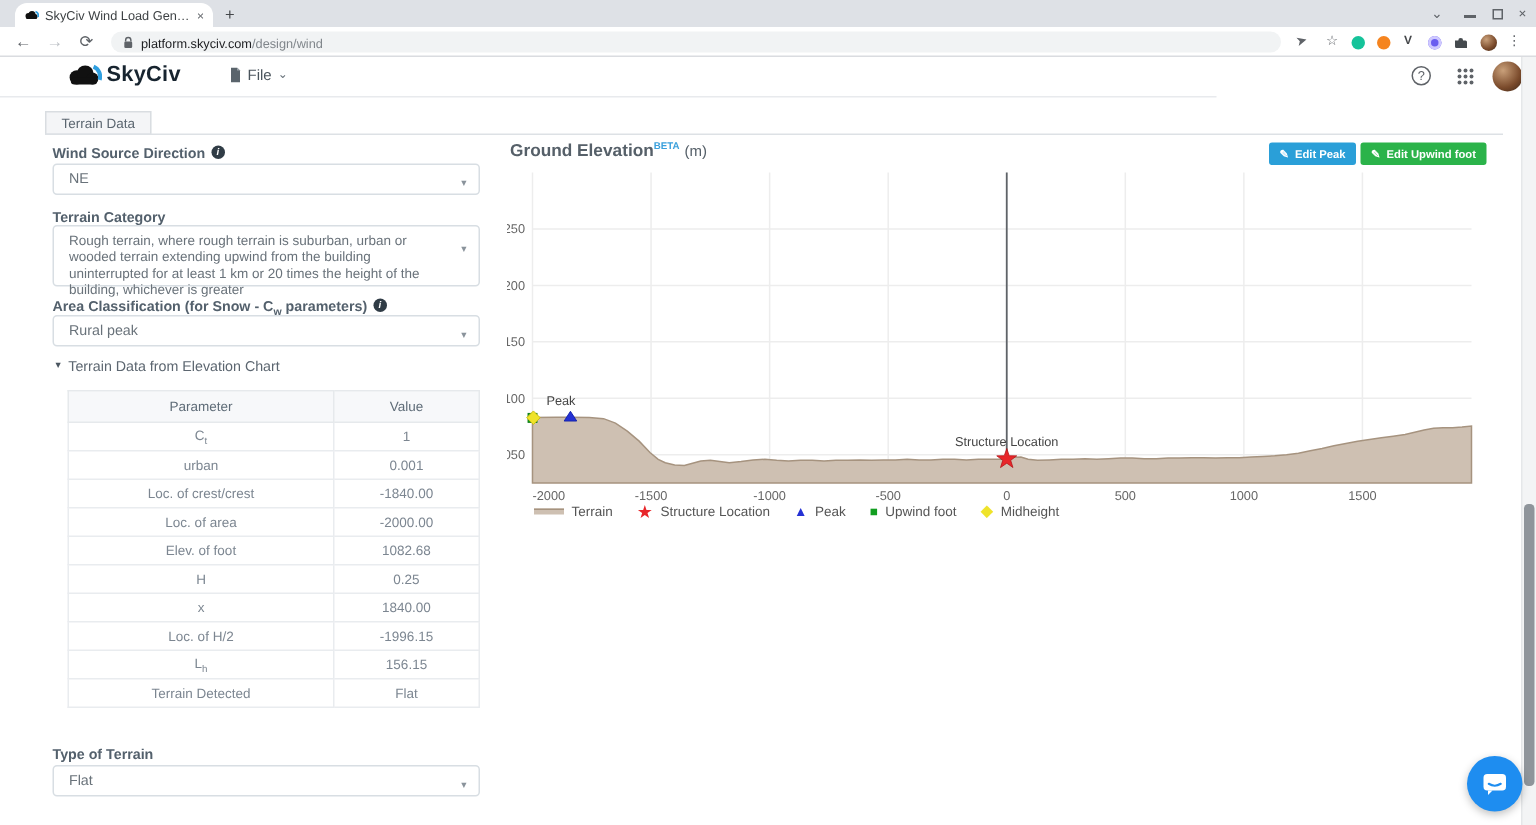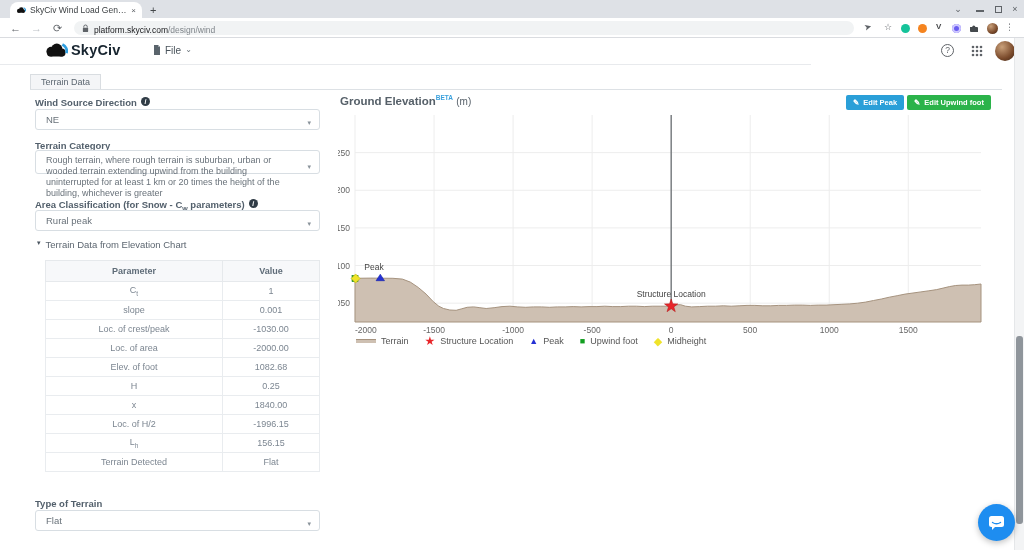--- a/index.html
+++ b/index.html
@@ -43,21 +43,21 @@
 
 .flabel{position:absolute;font-size:9.5px;font-weight:bold;color:#53606c;display:flex;align-items:flex-start;gap:4px}
 .info{display:inline-block;width:9px;height:9px;border-radius:50%;background:#303c46;color:#fff;font-size:6.5px;line-height:9px;text-align:center;font-weight:bold;font-style:italic}
 .select{position:absolute;left:35px;width:285px;border:1px solid #d8dee3;border-radius:3px;background:#fff;font-size:9.5px;color:#69727a;padding:4px 18px 4px 10px;line-height:12px}
 .caret{position:absolute;right:8px;font-size:7px;color:#8a939b}
 .sectoggle{position:absolute;left:37px;top:239px;font-size:9.5px;color:#5c6670;display:flex;gap:5px;}
 .sec-caret{font-size:7px;color:#4a5560}
 
 
 .ttable{position:absolute;left:45px;top:260px;width:275px;border-collapse:collapse}
-.ttable th{background:#f7f8fa;border:1px solid #e6e9ec;font-size:9px;color:#5f6c78;font-weight:bold;height:21px}
+.ttable th{background:#f7f8fa;border:1px solid #e6e9ec;font-size:9px;color:#5f6c78;font-weight:normal;height:21px}
 .ttable td{border:1px solid #e9ecef;font-size:9px;color:#7c8691;text-align:center;height:19px}
 .ttable td:first-child{width:177px}
 .ttable sub{font-size:6.5px}
 
 
 .chart-title{position:absolute;left:340px;top:94px;font-size:11.5px;font-weight:bold;color:#566069}
 .betatag{font-size:6.5px;color:#3aa0dc;vertical-align:super;font-weight:bold}
 .unit{font-weight:normal;font-size:10px;color:#566069}
 .editbtns{position:absolute;left:846px;top:95px;display:flex;gap:3px}
 .editbtn{height:15px;border:none;border-radius:2px;color:#fff;font-size:7.5px;font-weight:bold;padding:0 7px;display:flex;align-items:center;gap:4px;font-family:"Liberation Sans",sans-serif}
@@ -168,21 +168,21 @@
   <div class="flabel" style="left:35px;top:97px">
     <span>Wind Source Direction</span>
     <span class="info">i</span>
   </div>
   <div class="select" style="top:109px;height:21px">
     <span>NE</span>
     <span class="caret" style="top:7px">▾</span>
   </div>
 
   <div class="flabel" style="left:35px;top:140px">Terrain Category</div>
-  <div class="select" style="top:150px;height:24px;font-size:9px;line-height:11px;padding-top:4px">
+  <div class="select" style="top:150px;height:41px;font-size:9px;line-height:11px;padding-top:4px">
     <span>Rough terrain, where rough terrain is suburban, urban or wooded terrain extending upwind from the building uninterrupted for at least 1 km or 20 times the height of the building, whichever is greater</span>
     <span class="caret" style="top:10px">▾</span>
   </div>
 
   <div class="flabel" style="left:35px;top:199px">
     <span><span>Area Classification (for Snow - C</span><sub style="font-size:7px">w</sub><span> parameters)</span></span>
     <span class="info">i</span>
   </div>
   <div class="select" style="top:210px;height:21px">
     <span>Rural peak</span>
@@ -200,26 +200,26 @@
       <th>Parameter</th>
       <th>Value</th>
     </tr>
       </thead>
     <tbody id="ttable-body">
         <tr>
           <td>C<sub>t</sub></td>
           <td>1</td>
         </tr>
         <tr>
-          <td>slope</td>
+          <td>urban</td>
           <td>0.001</td>
         </tr>
         <tr>
-          <td>Loc. of crest/peak</td>
-          <td>-1030.00</td>
+          <td>Loc. of crest/crest</td>
+          <td>-1840.00</td>
         </tr>
         <tr>
           <td>Loc. of area</td>
           <td>-2000.00</td>
         </tr>
         <tr>
           <td>Elev. of foot</td>
           <td>1082.68</td>
         </tr>
         <tr>

